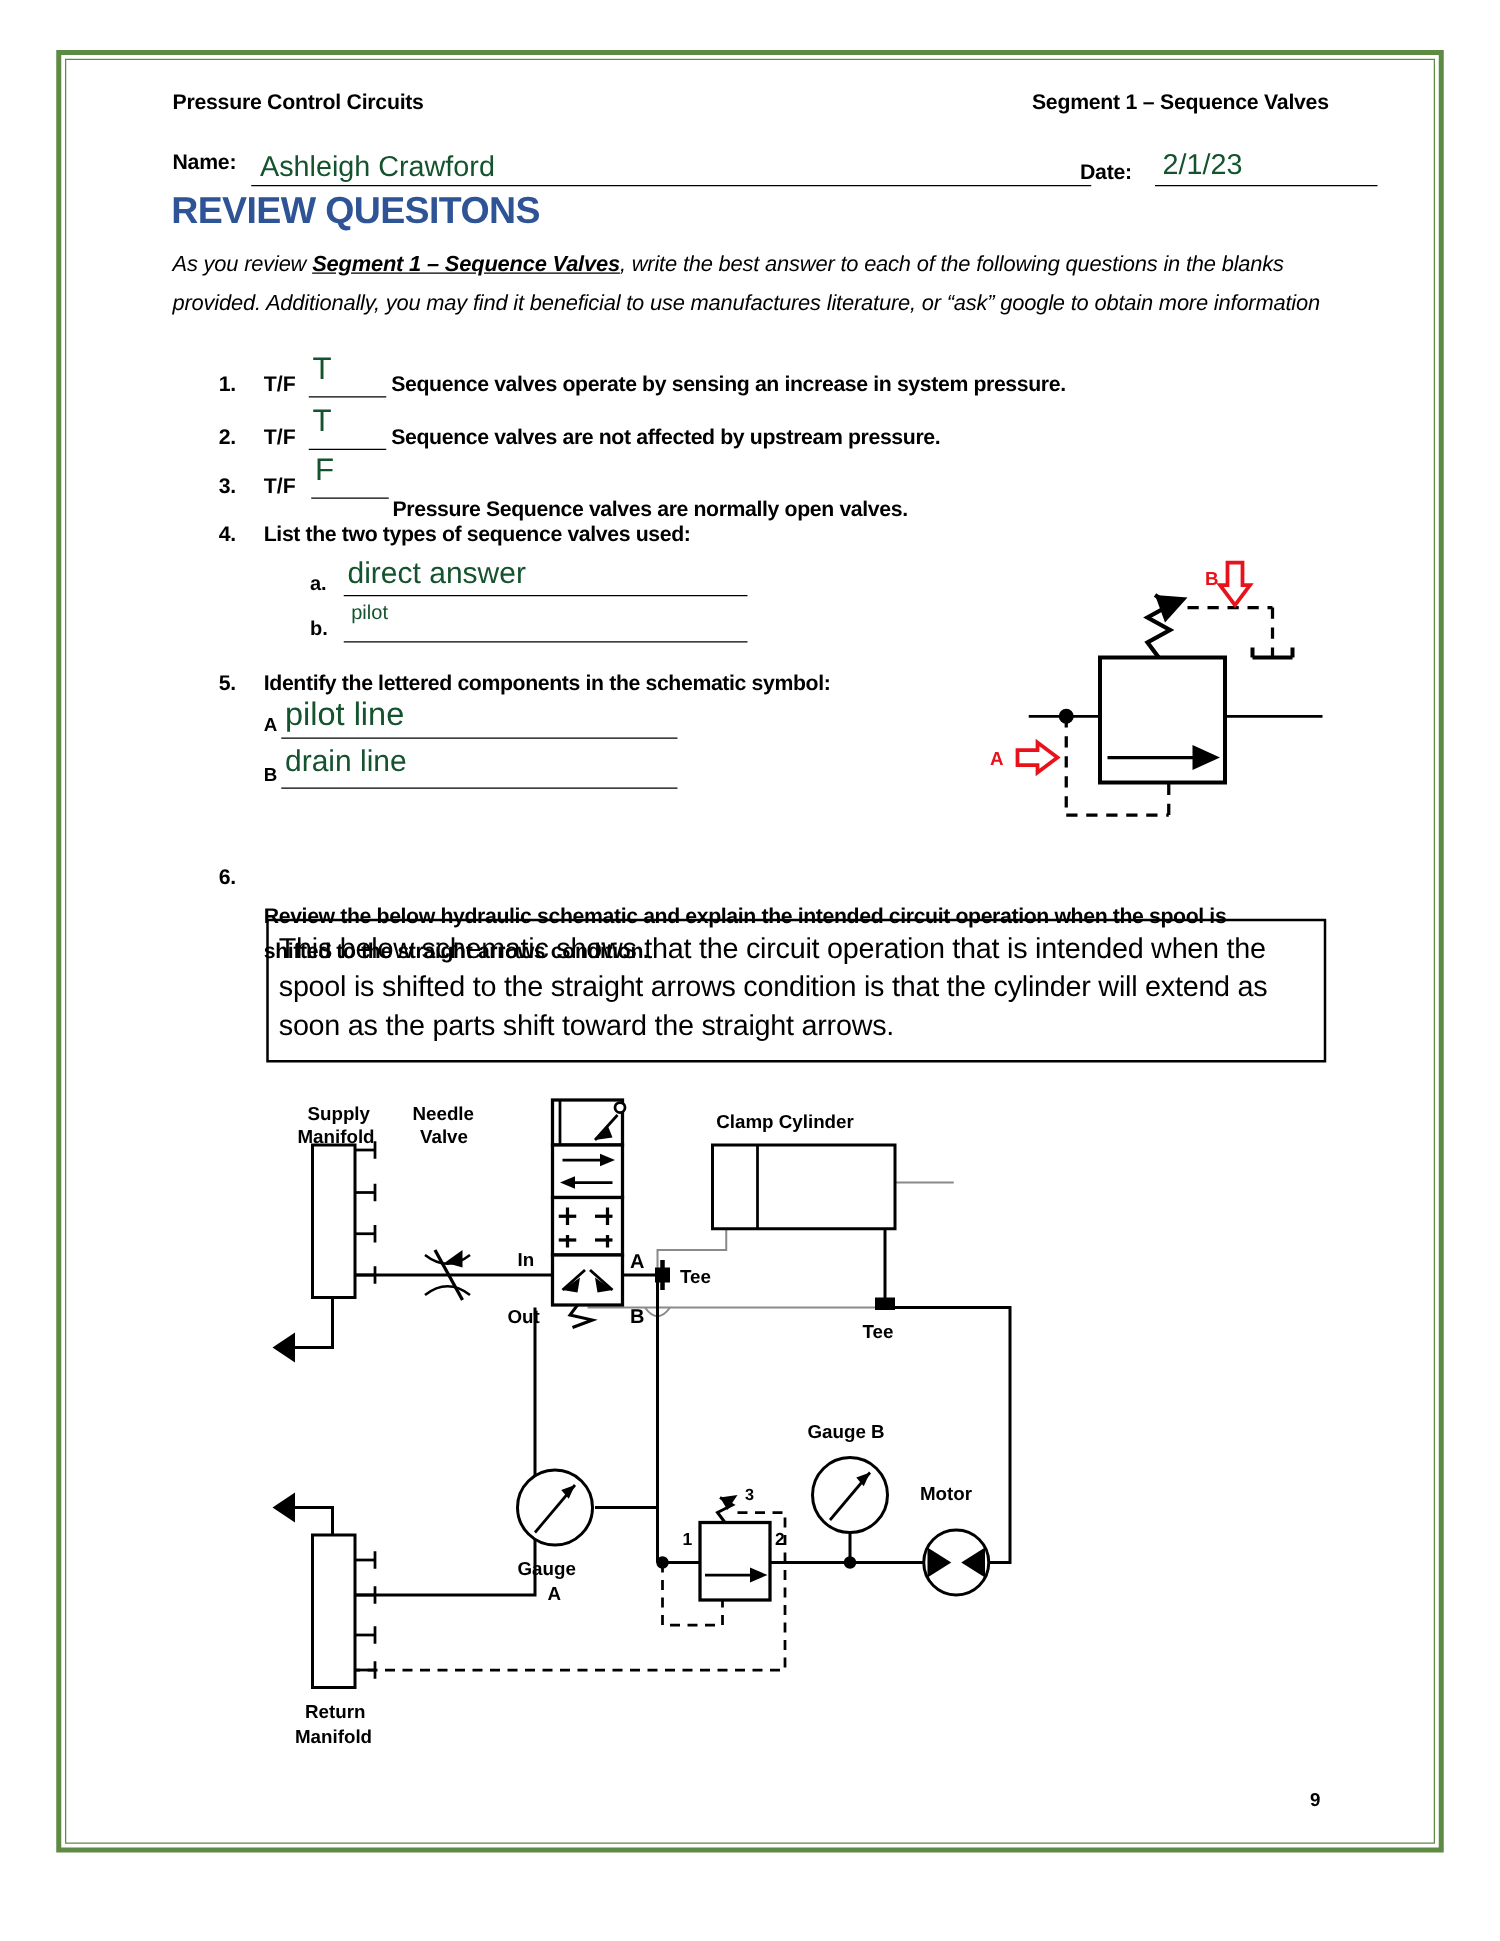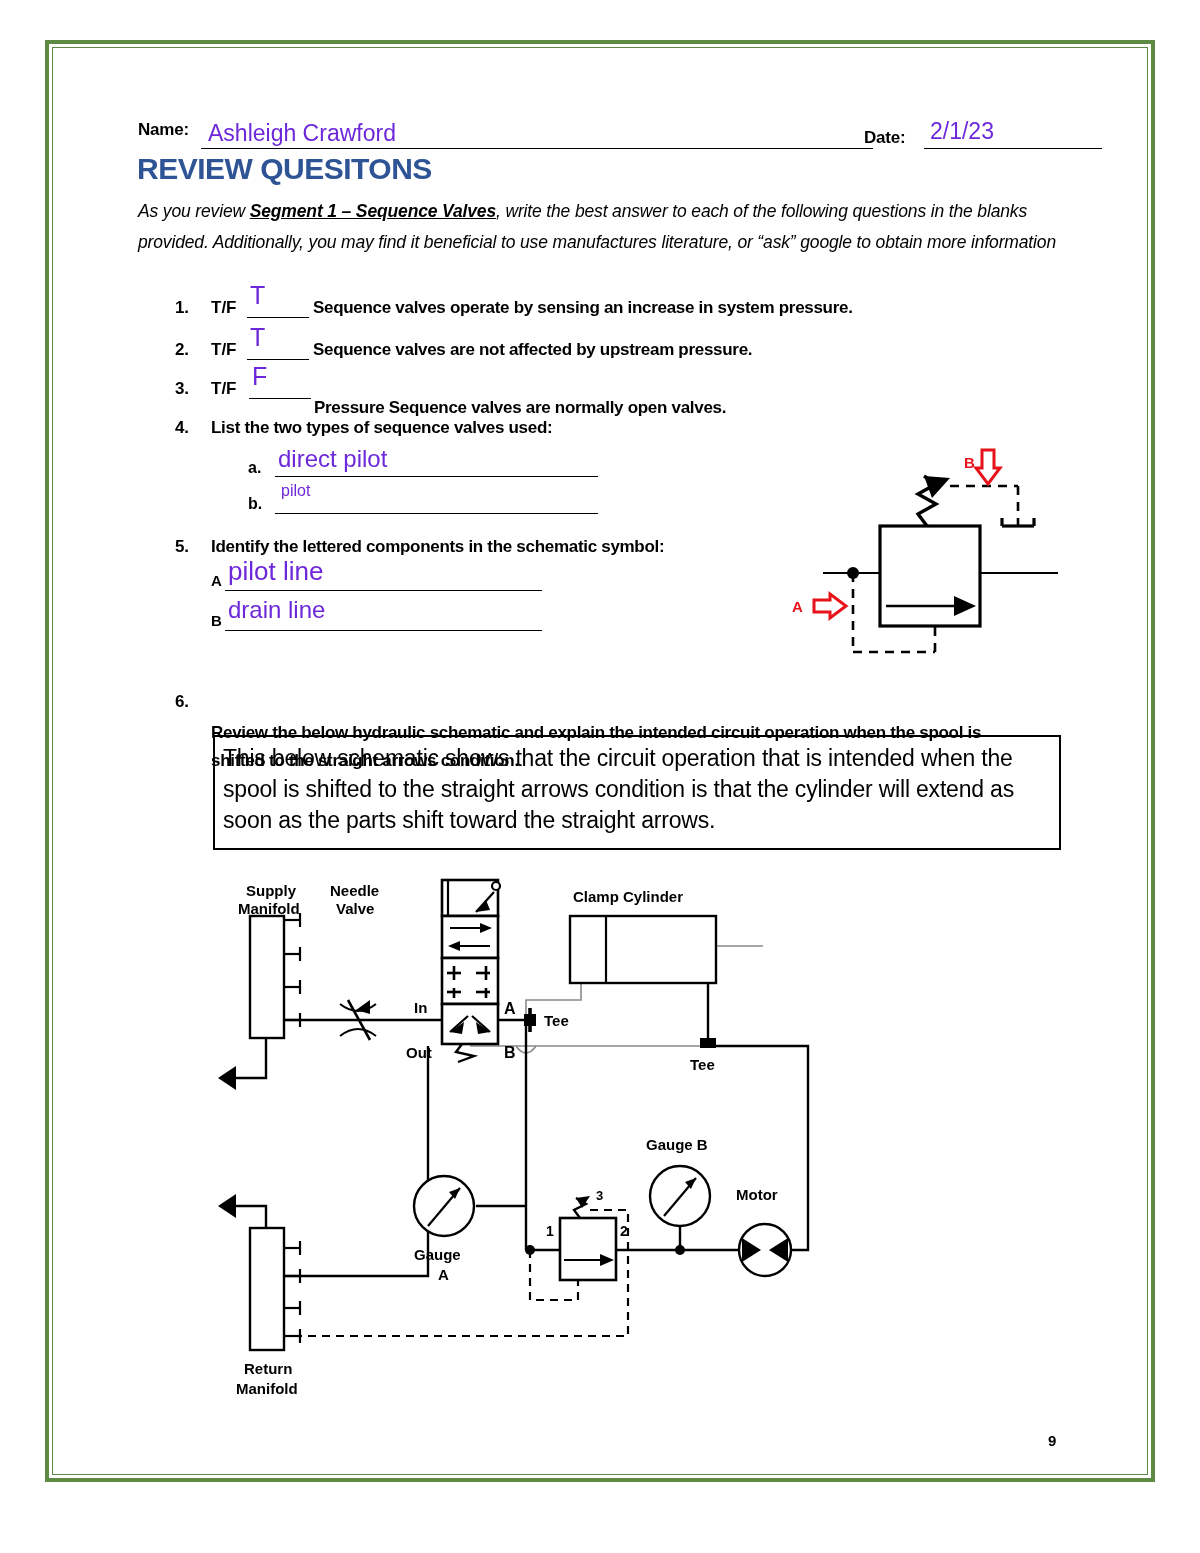--- a/index.html
+++ b/index.html
@@ -66,21 +66,21 @@
   }
   .rule {
     position: absolute;
     border-bottom: 1.6px solid #000;
   }
   .hand {
     position: absolute;
     font-family: "Liberation Sans", sans-serif;
     font-size: 23px;
     font-weight: normal;
-    color: #6d28d9;
+    color: #14532d;
     white-space: nowrap;
   }
 
   #lbl-name { left: 0px; top: 8px; }
   #rule-name { left: 63px; top: 36px; width: 672px; }
   #val-name  { left: 70px; top: 8px; }
 
   #lbl-date { left: 726px; top: 16px; }
   #rule-date { left: 786px; top: 36px; width: 178px; }
   #val-date  { left: 792px; top: 6px; }
@@ -182,20 +182,24 @@
 </style>
 </head>
 <body>
 
 <div id="page-border">
   <div id="page-border-inner"></div>
 </div>
 
 <div id="content">
 
+  <div id="hdr">
+    <span class="hdr-l">Pressure Control Circuits</span>
+    <span class="hdr-r">Segment 1 – Sequence Valves</span>
+  </div>
 
   <div id="namerow">
     <span class="field-label" id="lbl-name">Name:</span>
     <div class="rule" id="rule-name"></div>
     <span class="hand" id="val-name">Ashleigh Crawford</span>
 
     <span class="field-label" id="lbl-date">Date:</span>
     <div class="rule" id="rule-date"></div>
     <span class="hand" id="val-date">2/1/23</span>
   </div>
@@ -219,21 +223,21 @@
   <span class="qnum" style="left:175px; top:379px;">3.</span>
   <span class="tf" style="left:211px; top:379px;">T/F</span>
   <span class="hand" style="left:252px; top:362px; font-size:25px;">F</span>
   <div class="rule" style="left:249px; top:398px; width:62px;"></div>
   <span class="qtext" style="left:314px; top:382px;margin-top:16px;">Pressure Sequence valves are normally open valves.</span>
 
   <span class="qnum" style="left:175px; top:418px;">4.</span>
   <span class="qtext" style="left:211px; top:418px;">List the two types of sequence valves used:</span>
 
   <span class="sublbl" style="left:248px; top:459px;">a.</span>
-  <span class="hand" style="left:278px; top:445px; font-size:24px;">direct pilot</span>
+  <span class="hand" style="left:278px; top:445px; font-size:24px;">direct answer</span>
   <div class="rule" style="left:275px; top:476px; width:323px;"></div>
 
   <span class="sublbl" style="left:248px; top:495px;">b.</span>
   <span class="hand" style="left:281px; top:482px; font-size:16px;">pilot</span>
   <div class="rule" style="left:275px; top:513px; width:323px;"></div>
 
   <span class="qnum" style="left:175px; top:537px;">5.</span>
   <span class="qtext" style="left:211px; top:537px;">Identify the lettered components in the schematic symbol:</span>
 
   <span class="letlbl" style="left:211px; top:572px;">A</span>

